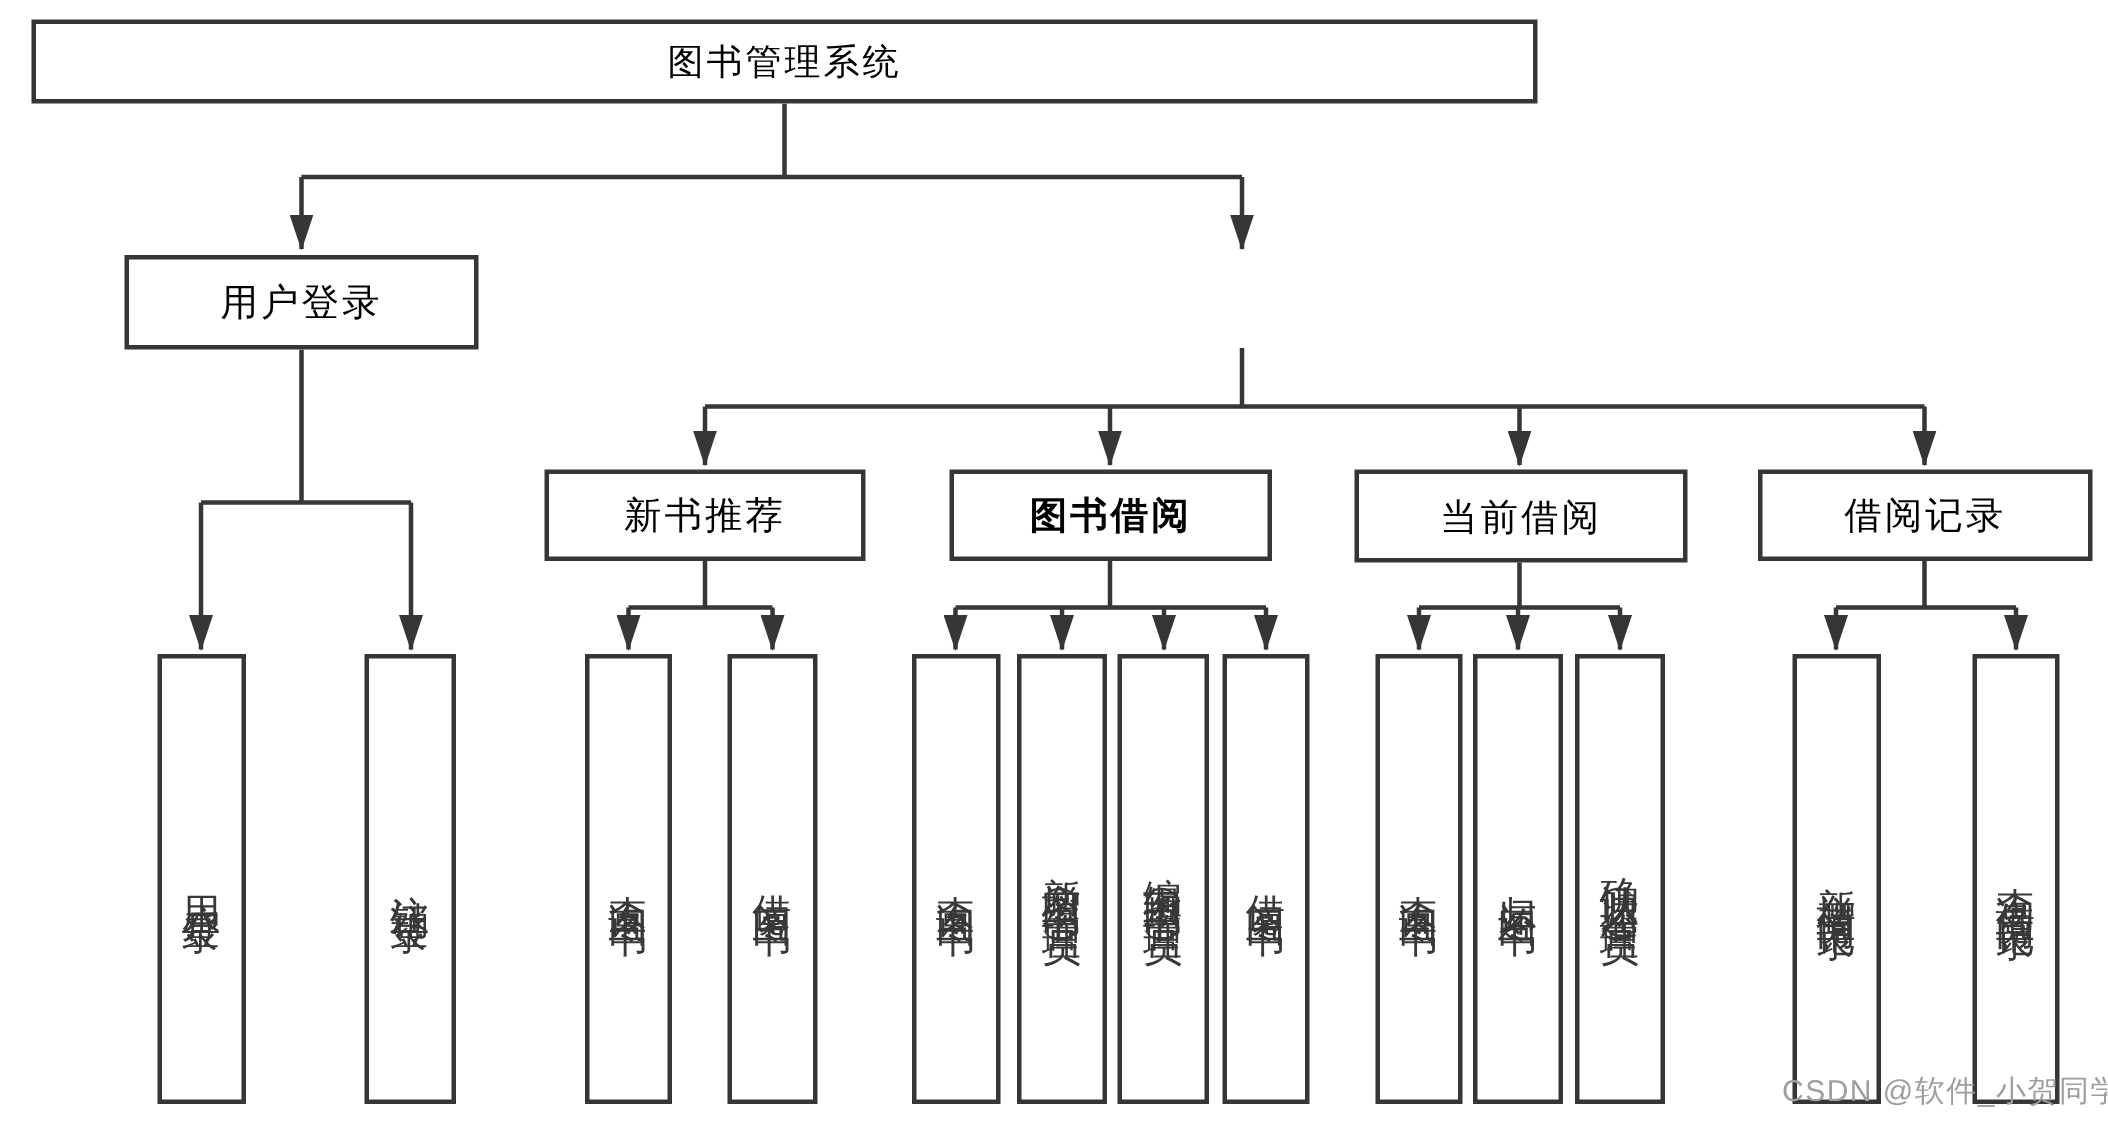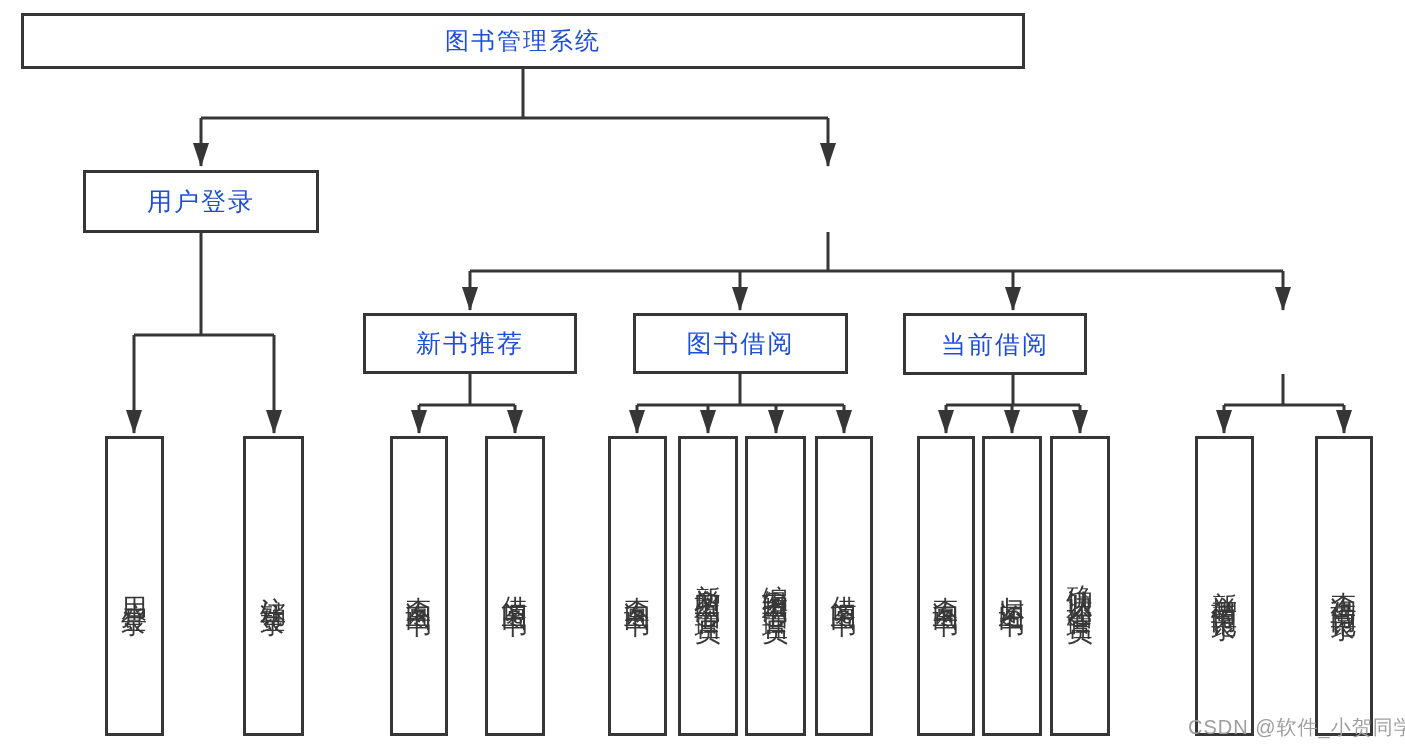--- a/index.html
+++ b/index.html
@@ -19,21 +19,21 @@
     position: absolute;
     left: 0; top: 0;
     width: 1405px;
     height: 747px;
   }
   .node {
     position: absolute;
     box-sizing: border-box;
     border: 3px solid #363636;
     background: #ffffff;
-    color: #1d4ed8;
+    color: #000000;
     display: flex;
     align-items: center;
     justify-content: center;
     font-size: 25px;
     letter-spacing: 2px;
     white-space: nowrap;
     z-index: 2;
   }
   .node.title-node { font-size: 24px; }
   .leaf {
@@ -109,22 +109,23 @@
     <path d="M1080 405 V433" stroke="#363636" stroke-width="3" marker-end="url(#ah)"></path>
     <path d="M1224 405 V433" stroke="#363636" stroke-width="3" marker-end="url(#ah)"></path>
     <path d="M1344 405 V433" stroke="#363636" stroke-width="3" marker-end="url(#ah)"></path>
   </svg>
 
   <div class="node title-node" style="left:21px; top:13px; width:1004px; height:56px;">图书管理系统</div>
 
   <div class="node" style="left:83px; top:170px; width:236px; height:63px;">用户登录</div>
 
   <div class="node" style="left:363px; top:313px; width:214px; height:61px;text-align:right;">新书推荐</div>
-  <div class="node" style="left:633px; top:313px; width:215px; height:61px;">图书借阅</div>
-  <div class="node" style="left:903px; top:313px; width:184px; height:62px;">当前借阅</div>
+  <div class="node" style="left:633px; top:313px; width:215px; height:61px;font-weight:bold;">图书借阅</div>
+  <div class="node" style="left:903px; top:313px; width:222px; height:62px;">当前借阅</div>
+  <div class="node" style="left:1172px; top:313px; width:223px; height:61px;">借阅记录</div>
 
   <div class="leaf" style="left:105px; width:59px;">
     <span>用户登录</span>
   </div>
   <div class="leaf" style="left:243px; width:61px;">
     <span>注销登录</span>
   </div>
 
   <div class="leaf" style="left:390px; width:58px;">
     <span>查询图书</span>

